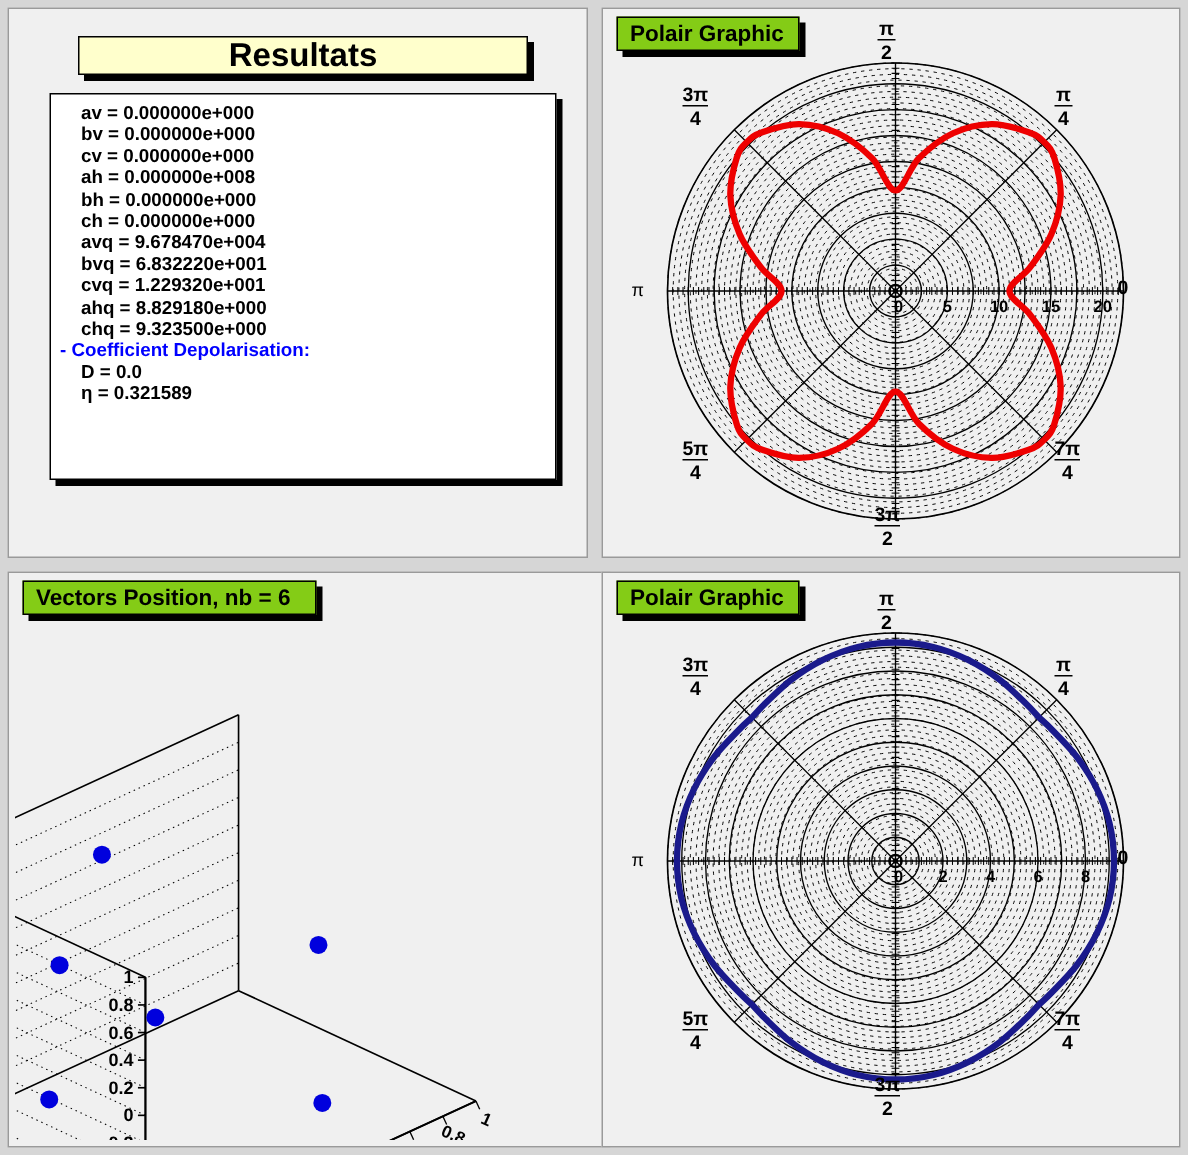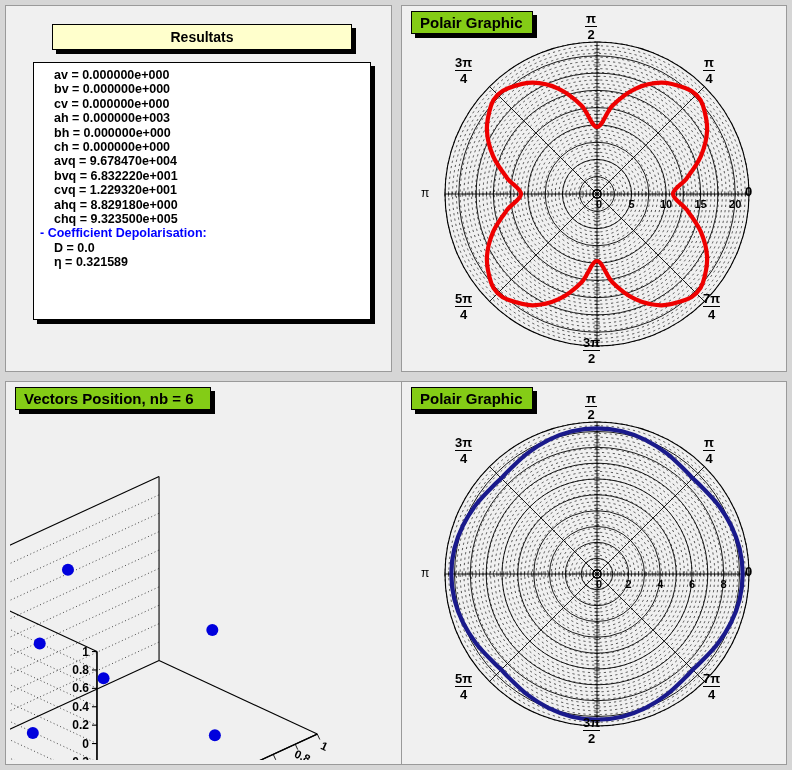--- a/index.html
+++ b/index.html
@@ -39,21 +39,21 @@
     background:#84cc16;
     box-shadow:4px 4px 0 #000;
     font-weight:bold;
     color:#000;
     display:flex;align-items:center;
     white-space:nowrap;
   }
   .titlebox.yellow{background:#ffffcc;justify-content:center;}
   .titlebox.white{justify-content:flex-start;padding-left:8px;}
 
-  #title-results{left:46px;top:18px;width:300px;height:26px;font-size:14px;}
+  #title-results{left:46px;top:18px;width:300px;height:26px;font-size:22px;}
   #title-polar-top{left:9px;top:5px;width:122px;height:23px;font-size:15px;}
   #title-vectors{left:9px;top:5px;width:196px;height:23px;font-size:15px;}
   #title-polar-bottom{left:9px;top:5px;width:122px;height:23px;font-size:15px;}
 
   
   #results-box{
     position:absolute;left:27px;top:56px;width:338px;height:258px;
     background:#ffffff;border:1px solid #000;
     box-shadow:4px 4px 0 #000;
     box-sizing:border-box;
@@ -91,29 +91,29 @@
 <div class="grid">
 
   <div class="panel" id="panel-results">
     <div class="titlebox yellow" id="title-results">
       <span>Resultats</span>
     </div>
     <div id="results-box">
       <div class="res-line res-item">av = 0.000000e+000</div>
       <div class="res-line res-item">bv = 0.000000e+000</div>
       <div class="res-line res-item">cv = 0.000000e+000</div>
-      <div class="res-line res-item">ah = 0.000000e+003</div>
+      <div class="res-line res-item">ah = 0.000000e+008</div>
       <div class="res-line res-item">bh = 0.000000e+000</div>
       <div class="res-line res-item">ch = 0.000000e+000</div>
 
       <div class="res-line res-item">avq = 9.678470e+004</div>
       <div class="res-line res-item">bvq = 6.832220e+001</div>
       <div class="res-line res-item">cvq = 1.229320e+001</div>
       <div class="res-line res-item">ahq = 8.829180e+000</div>
-      <div class="res-line res-item">chq = 9.323500e+005</div>
+      <div class="res-line res-item">chq = 9.323500e+000</div>
 
       <div class="res-line res-head">- Coefficient Depolarisation:</div>
       <div class="res-line res-item">D = 0.0</div>
       <div class="res-line res-item">η = 0.321589</div>
     </div>
   </div>
 
   <div class="panel" id="panel-polar-top">
     <div class="titlebox white" id="title-polar-top">
       <span>Polair Graphic</span>

